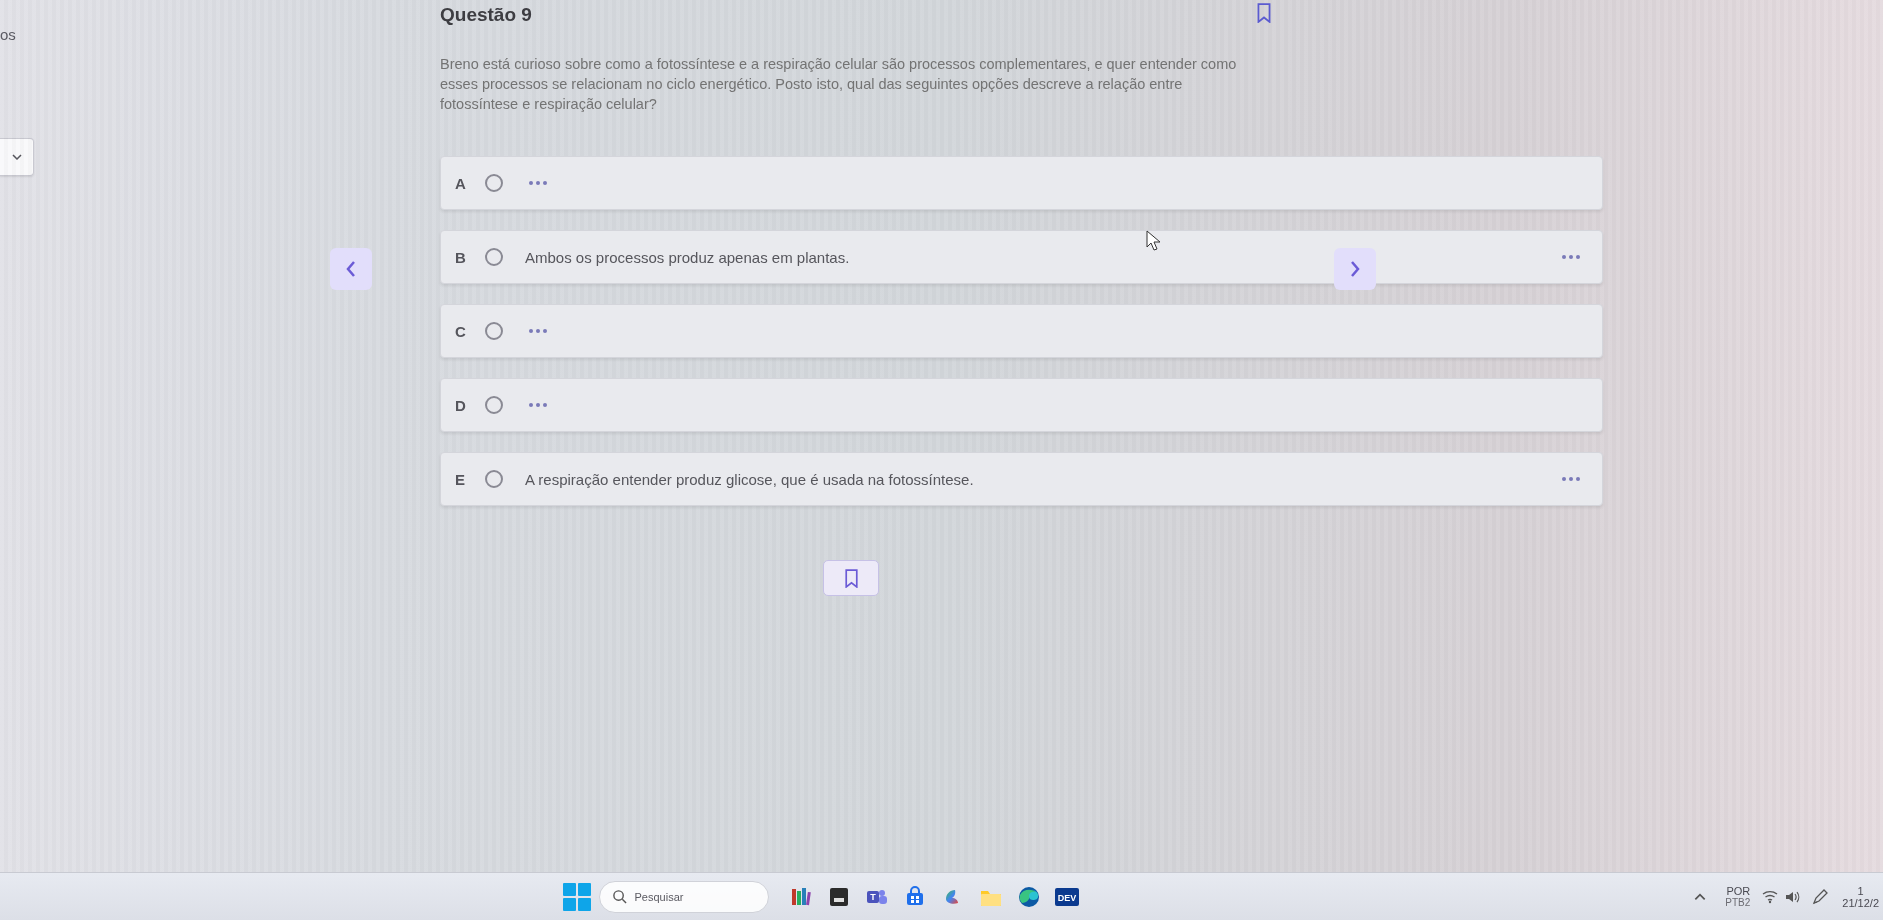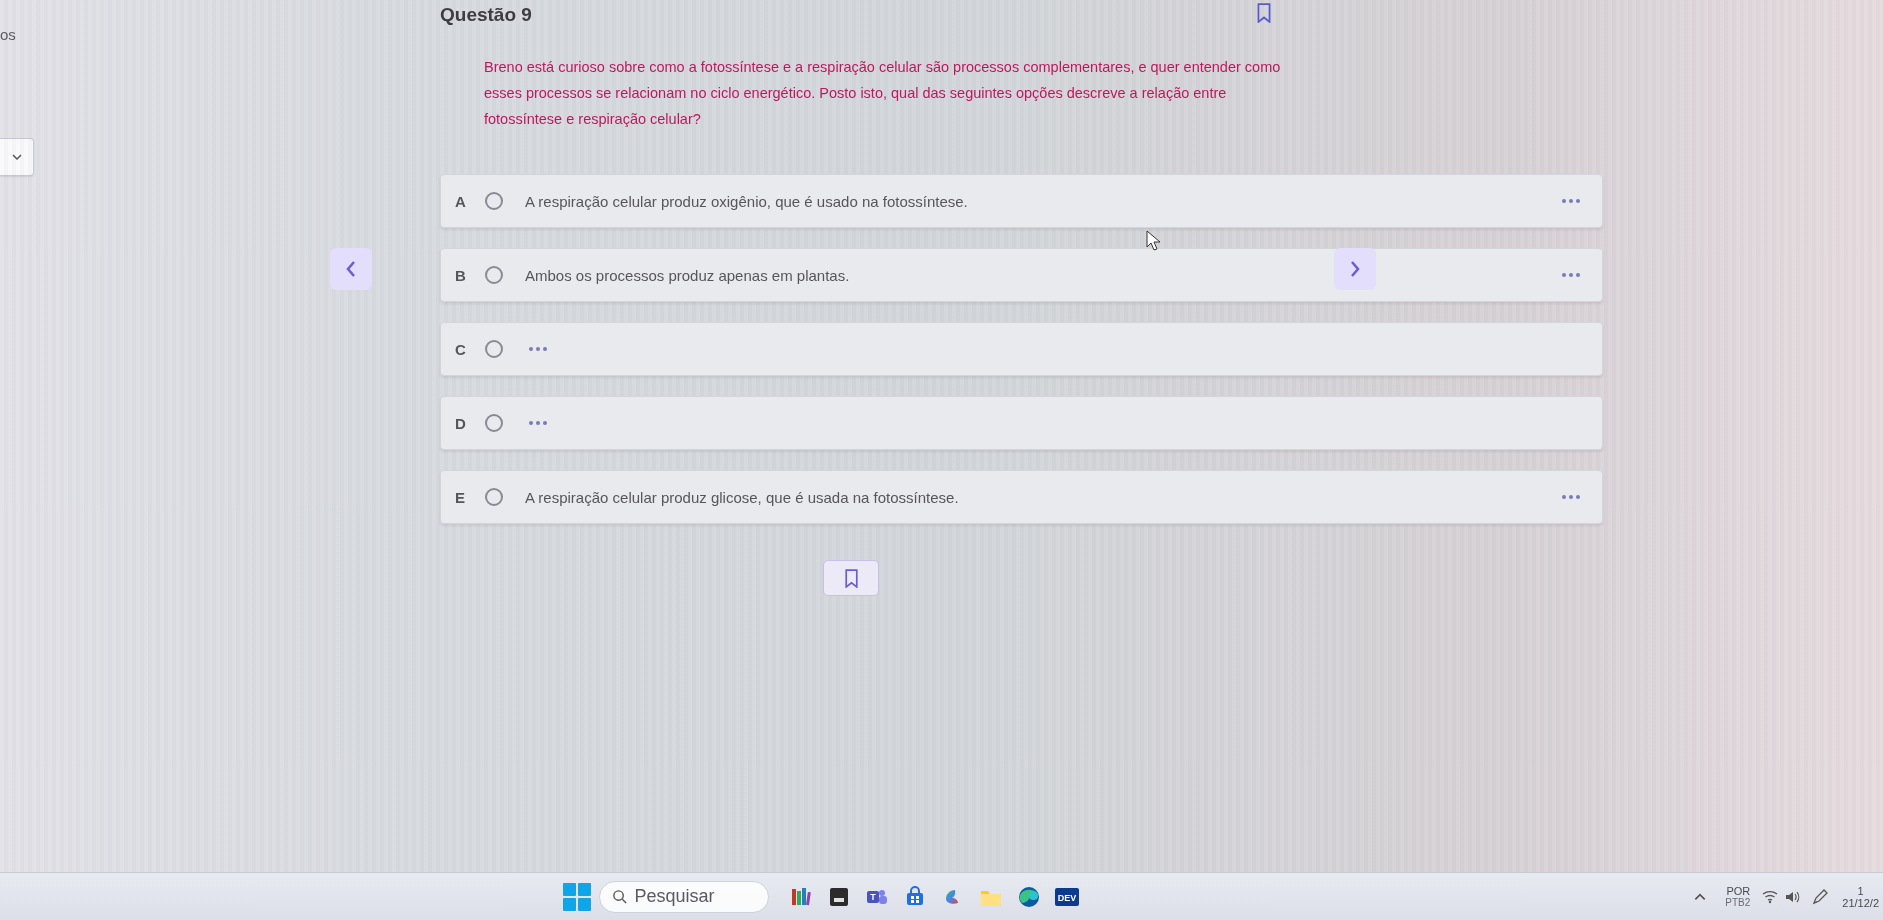--- a/index.html
+++ b/index.html
@@ -51,25 +51,24 @@
   .q-title {
     font-size: 19px;
     font-weight: 700;
     color: #3d3d42;
     padding-top: 4px;
     padding-bottom: 28px;
   }
 
   .q-text {
     font-size: 14.5px;
-    color: #be185d;
-    line-height: 26px;
+    color: #737373;
+    line-height: 20px;
     max-width: 820px;
     margin-bottom: 42px;
-    margin-left: 44px;
   }
 
   .bookmark-top {
     position: absolute;
     left: 1254px; top: 2px;
     width: 20px; height: 22px;
     display: flex; align-items: center; justify-content: center;
     z-index: 3;
   }
 
@@ -177,21 +176,21 @@
     height: 32px;
     width: 170px;
     background: #ffffffd9;
     border-radius: 16px;
     display: flex; align-items: center;
     padding: 0 12px;
     gap: 8px;
     border: 1px solid #d0d2d9;
   }
   .tb-search svg { width: 15px; height: 15px; }
-  .tb-search span { font-size: 18px; color: #5a5a62; }
+  .tb-search span { font-size: 11px; color: #5a5a62; }
 
   .tb-icons { display: flex; align-items: center; gap: 10px; margin-left: 10px; }
   .tb-icon {
     width: 28px; height: 28px;
     border-radius: 4px;
     display: flex; align-items: center; justify-content: center;
     font-size: 16px;
   }
 
   .tb-right {
@@ -238,21 +237,20 @@
 
 <div class="question-area">
   <div class="q-title">Questão 9</div>
   <div class="q-text">Breno está curioso sobre como a fotossíntese e a respiração celular são processos complementares, e quer entender como esses processos se relacionam no ciclo energético. Posto isto, qual das seguintes opções descreve a relação entre fotossíntese e respiração celular?</div>
 
   <div class="options">
 
     <div class="option">
       <div class="opt-letter">A</div>
       <div class="opt-radio"></div>
-      <div class="opt-text">A respiração celular produz oxigênio, que é usado na fotossíntese.</div>
       <div class="opt-more">
           <span></span>
           <span></span>
           <span></span>
         </div>
     </div>
 
     <div class="option">
       <div class="opt-letter">B</div>
       <div class="opt-radio"></div>
@@ -280,21 +278,21 @@
       <div class="opt-more">
           <span></span>
           <span></span>
           <span></span>
         </div>
     </div>
 
     <div class="option">
       <div class="opt-letter">E</div>
       <div class="opt-radio"></div>
-      <div class="opt-text">A respiração celular produz glicose, que é usada na fotossíntese.</div>
+      <div class="opt-text">A respiração entender produz glicose, que é usada na fotossíntese.</div>
       <div class="opt-more">
           <span></span>
           <span></span>
           <span></span>
         </div>
     </div>
 
   </div>
 </div>
 

